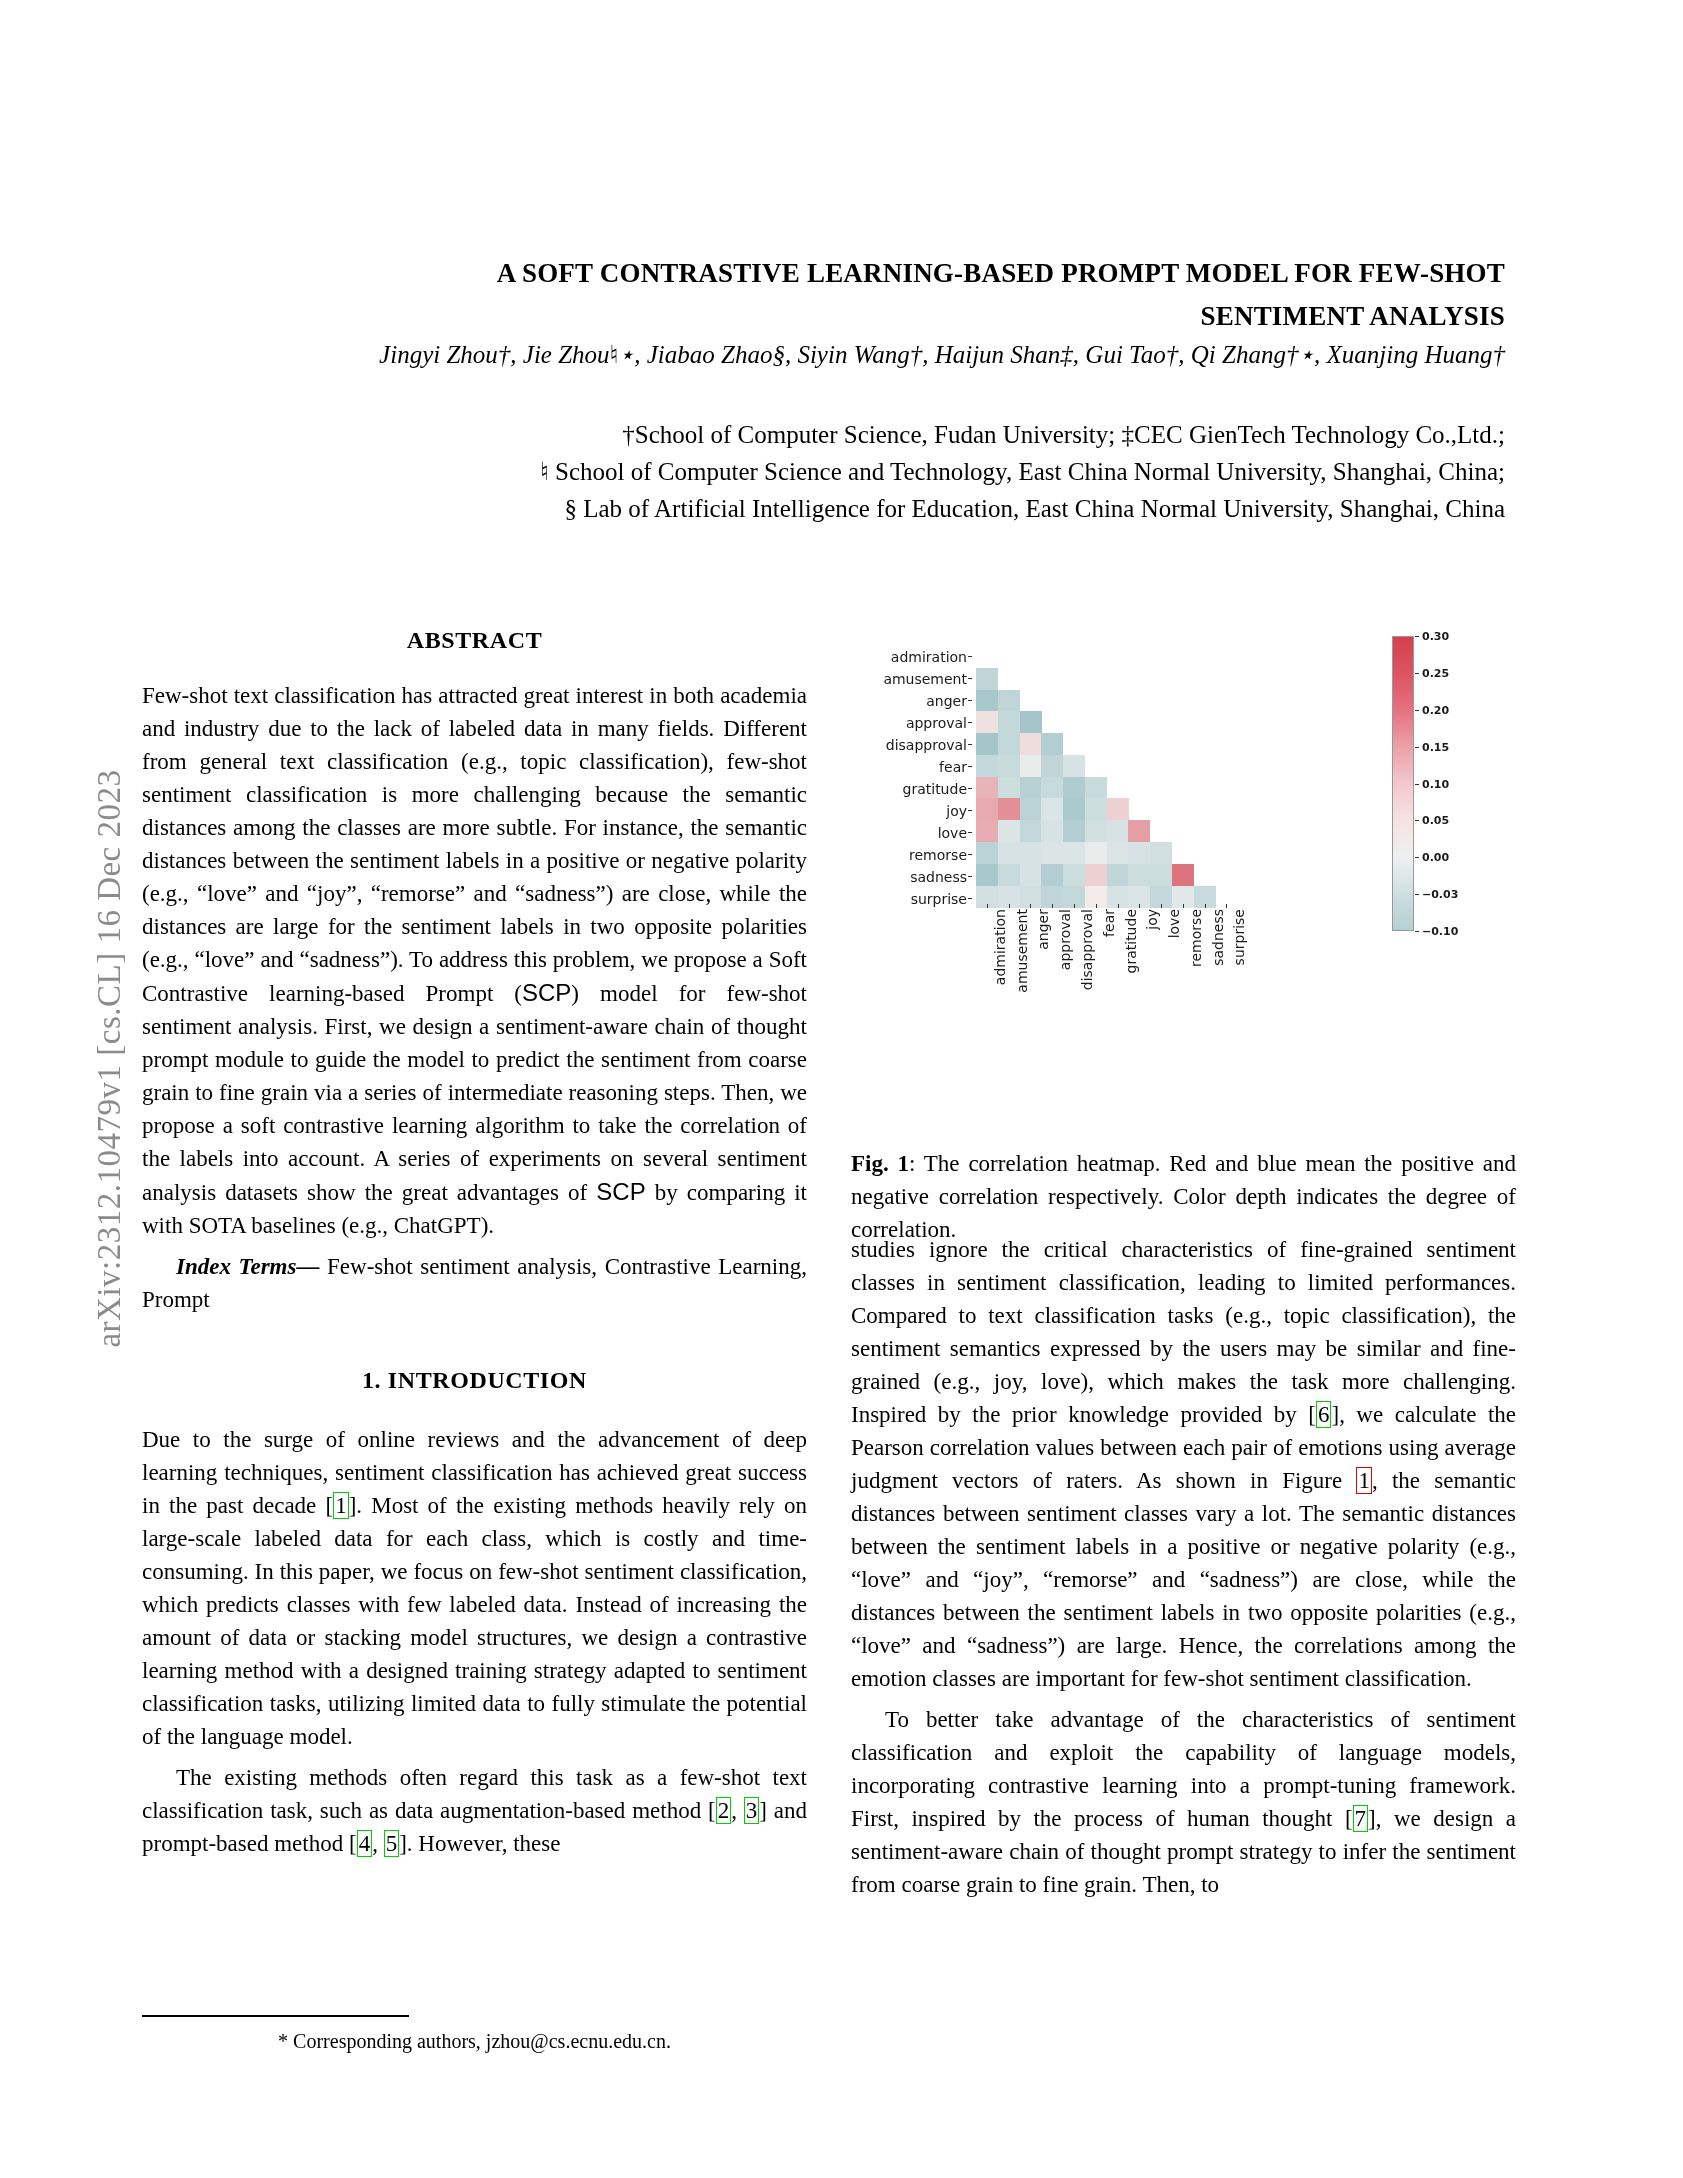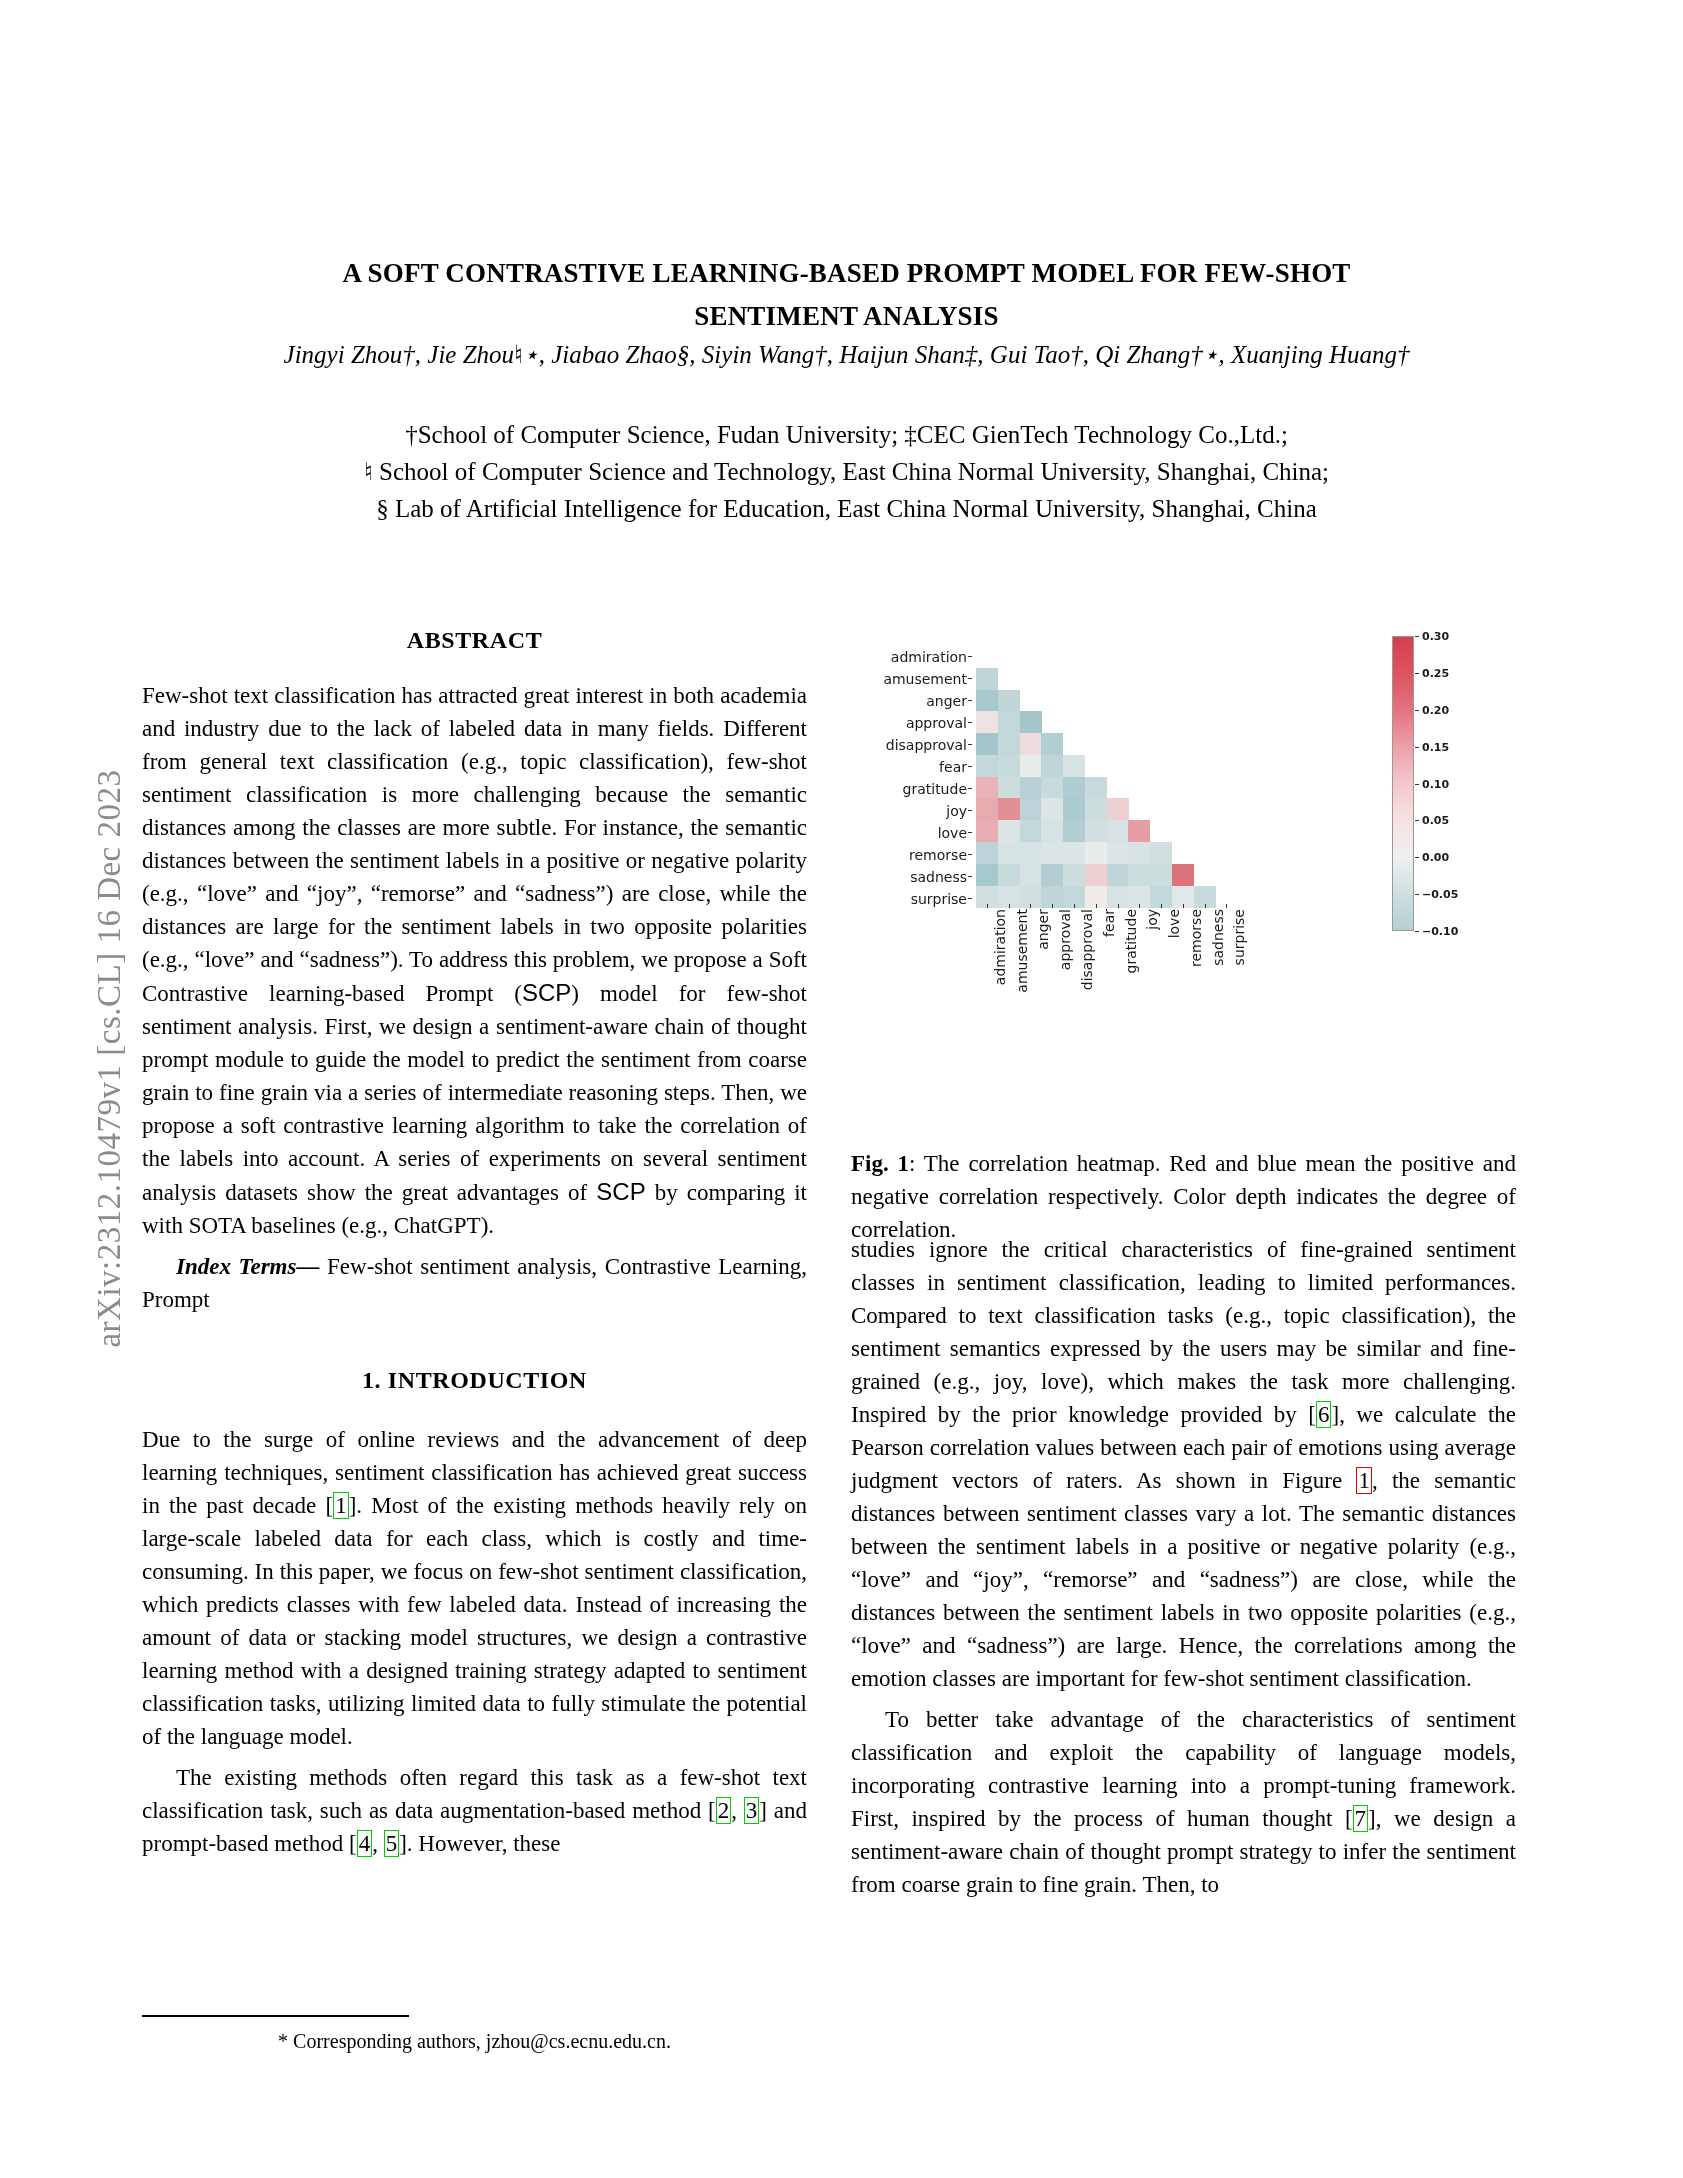--- a/index.html
+++ b/index.html
@@ -32,21 +32,21 @@
     text-align: center;
     white-space: nowrap;
   }
 
   
   .title-block {
     position: absolute;
     left: 188px;
     top: 252px;
     width: 1317px;
-    text-align: center;
+    text-align: right;
   }
   .paper-title {
     font-family: "Liberation Serif", "DejaVu Serif", serif;
     font-weight: bold;
     font-size: 27px;
     line-height: 43px;
     letter-spacing: 0.2px;
   }
   .authors {
     font-style: italic;
@@ -397,21 +397,21 @@
           <span style="top: 74px;">0.20</span>
           <i style="top: 111px;"></i>
           <span style="top: 111px;">0.15</span>
           <i style="top: 148px;"></i>
           <span style="top: 148px;">0.10</span>
           <i style="top: 184px;"></i>
           <span style="top: 184px;">0.05</span>
           <i style="top: 221px;"></i>
           <span style="top: 221px;">0.00</span>
           <i style="top: 258px;"></i>
-          <span style="top: 258px;">−0.05</span>
+          <span style="top: 258px;">−0.03</span>
           <i style="top: 295px;"></i>
           <span style="top: 295px;">−0.10</span>
         </div>
     </div>
     <div class="fig-caption"><b>Fig. 1</b><span>: The correlation heatmap. Red and blue mean the positive and negative correlation respectively. Color depth indicates the degree of correlation.</span></div>
   </div>
 
   <div class="col col-right" style="top:1233px;">
     <p class="body"><span>studies ignore the critical characteristics of fine-grained sentiment classes in sentiment classification, leading to limited performances. Compared to text classification tasks (e.g., topic classification), the sentiment semantics expressed by the users may be similar and fine-grained (e.g., joy, love), which makes the task more challenging. Inspired by the prior knowledge provided by [</span><span class="cite">6</span><span>], we calculate the Pearson correlation values between each pair of emotions using average judgment vectors of raters. As shown in Figure </span><span class="figref">1</span><span>, the semantic distances between sentiment classes vary a lot. The semantic distances between the sentiment labels in a positive or negative polarity (e.g., “love” and “joy”, “remorse” and “sadness”) are close, while the distances between the sentiment labels in two opposite polarities (e.g., “love” and “sadness”) are large. Hence, the correlations among the emotion classes are important for few-shot sentiment classification.</span></p>
     <p class="body"><span>To better take advantage of the characteristics of sentiment classification and exploit the capability of language models, incorporating contrastive learning into a prompt-tuning framework. First, inspired by the process of human thought [</span><span class="cite">7</span><span>], we design a sentiment-aware chain of thought prompt strategy to infer the sentiment from coarse grain to fine grain. Then, to</span></p>

